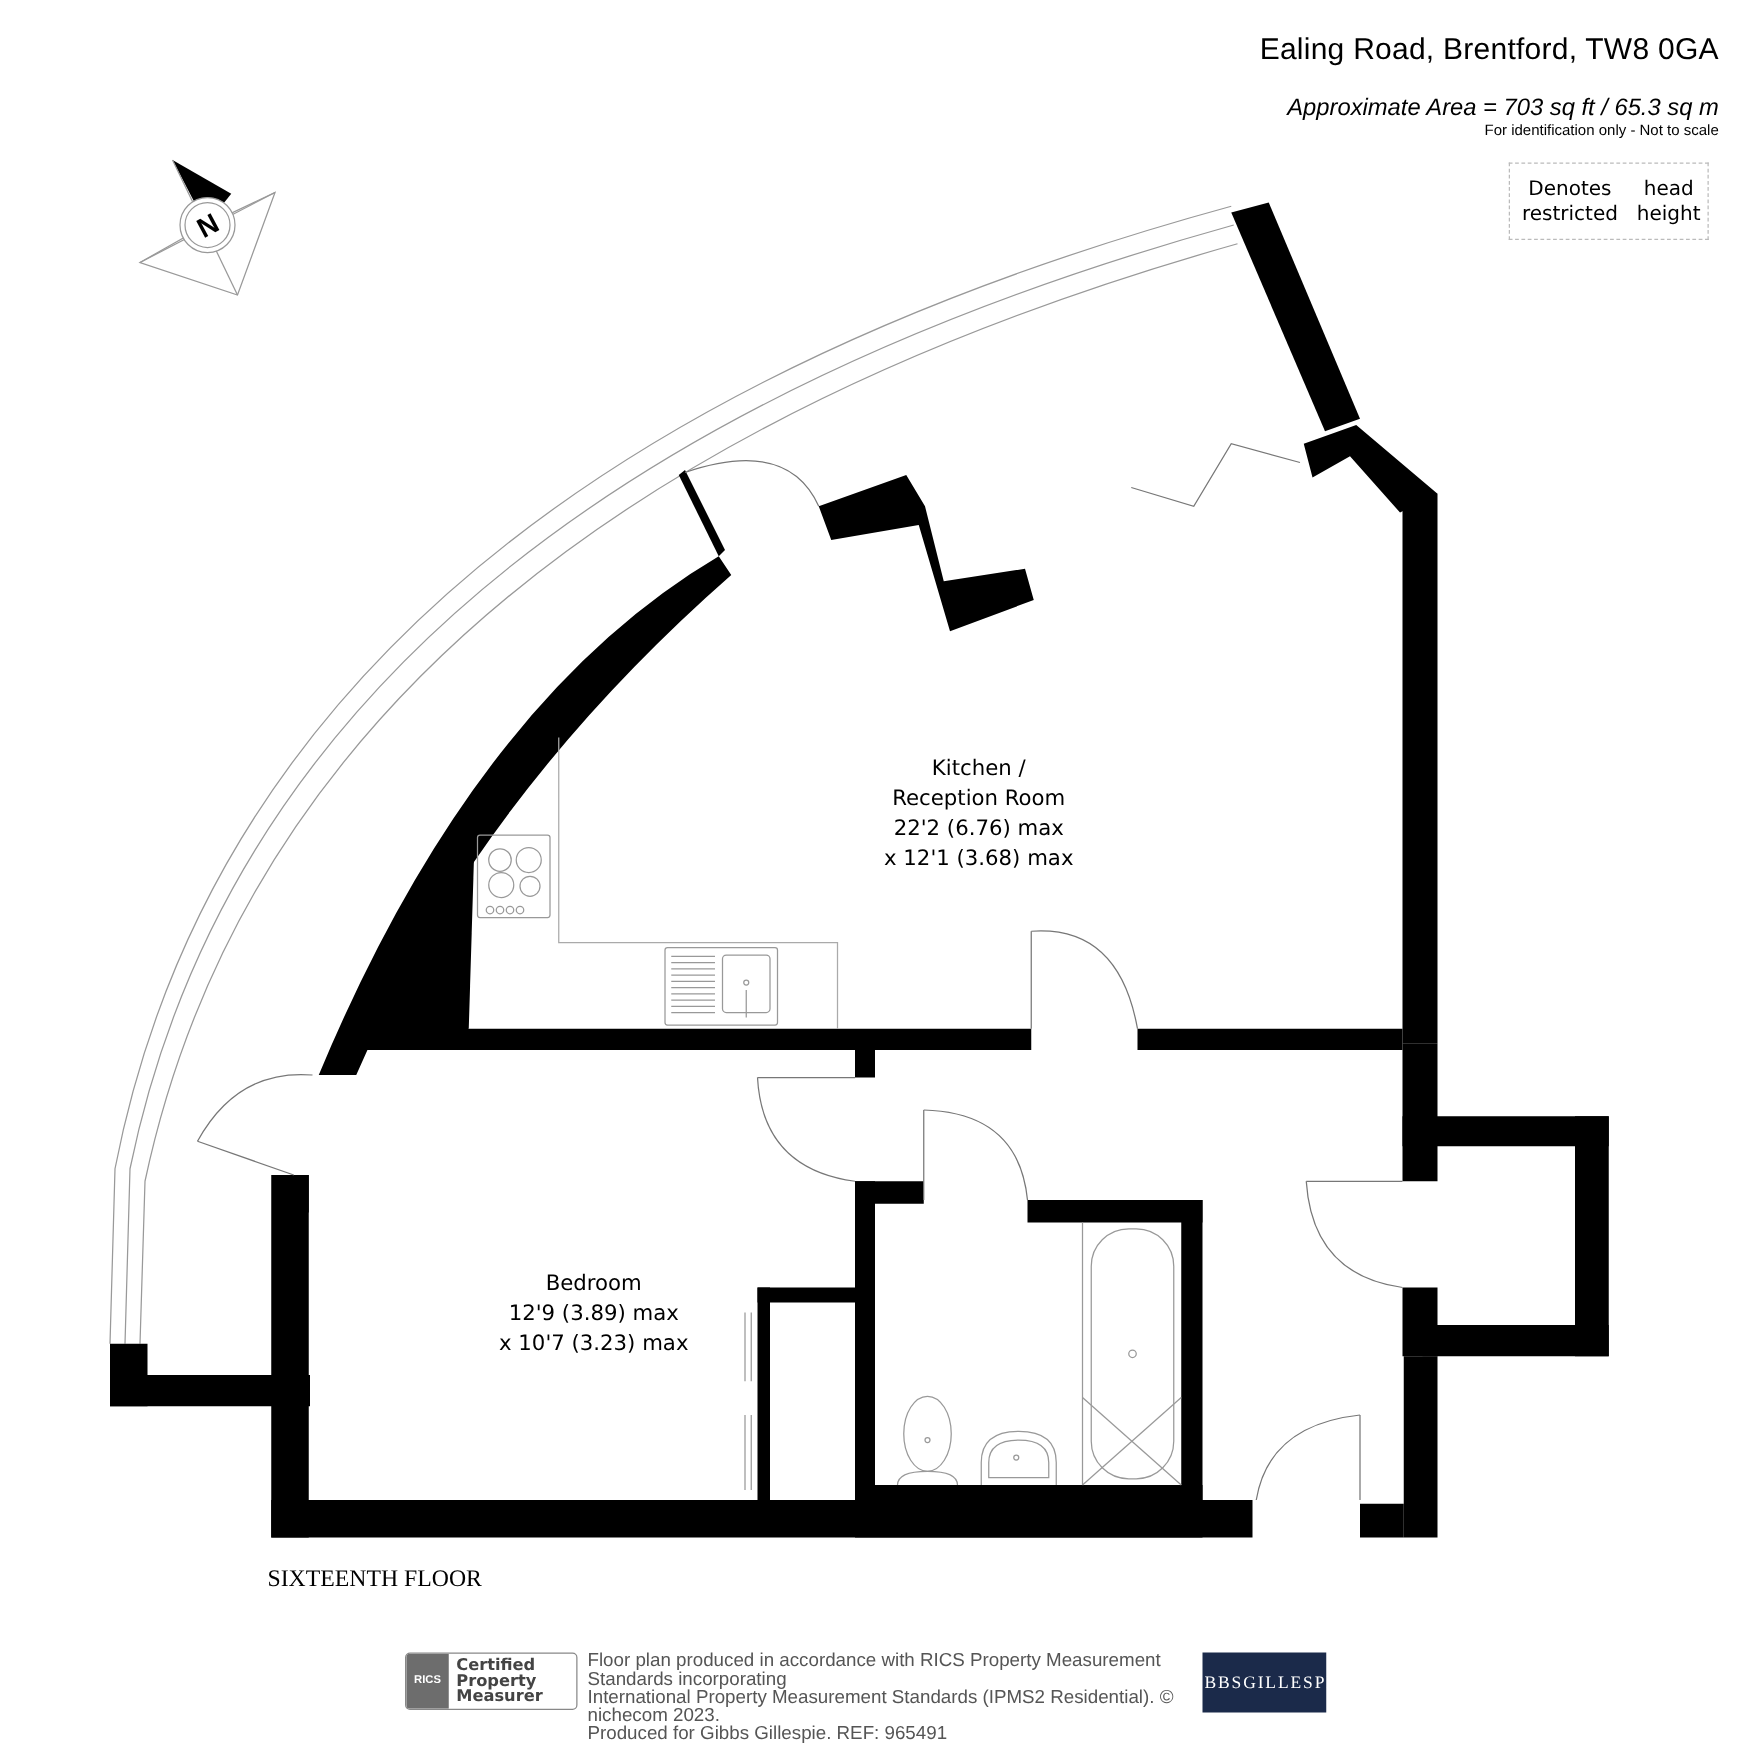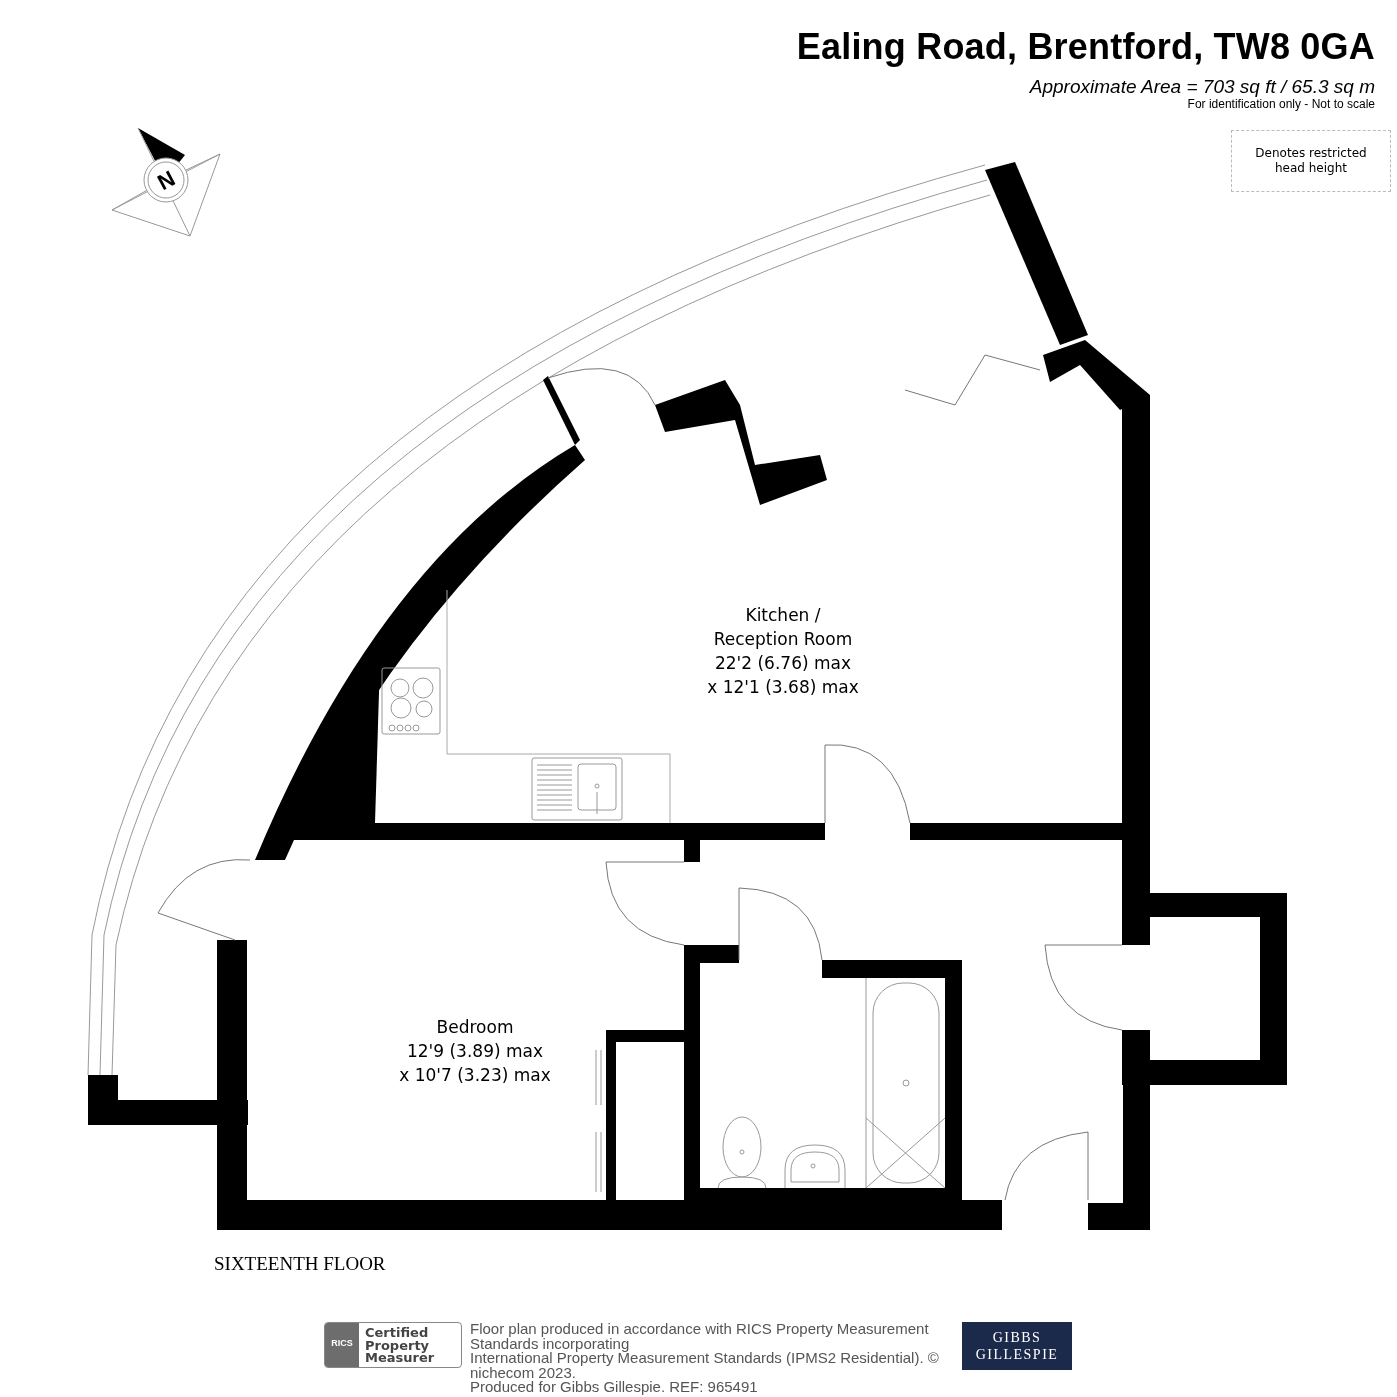--- a/index.html
+++ b/index.html
@@ -1,41 +1,41 @@
 <!DOCTYPE html>
 <html><head>
 <meta charset="utf-8">
 <style>
   html, body { margin: 0; padding: 0; background: #ffffff; }
   body { width: 1397px; height: 1397px; position: relative; overflow: hidden;
          font-family: "Liberation Sans", sans-serif; color: #000; }
-  .title { position: absolute; right: 22px; top: 26px; font-size: 36px; font-weight: bold;
+  .title { position: absolute; right: 22px; top: 26px; font-size: 24px; font-weight: normal;
            letter-spacing: 0.2px; }
   .area { position: absolute; right: 22px; top: 76px; font-size: 19px; font-style: italic; }
   .note { position: absolute; right: 22px; top: 97px; font-size: 12px; margin-left: 32px; }
   .restricted { position: absolute; left: 1207px; top: 130px; width: 158px; height: 60px;
-                border: 1px dashed #bbb; display: flex; flex-direction: column;
-                align-items: center; justify-content: center; font-size: 12px;
-                font-family: "DejaVu Sans", sans-serif; line-height: 1.25; text-align: center; margin-left: 24px; }
+                border: 1px dashed #bbb; display: flex; flex-direction: row;
+                align-items: center; justify-content: center; font-size: 16px;
+                font-family: "DejaVu Sans", sans-serif; line-height: 1.25; text-align: center; }
   .room-label { position: absolute; text-align: center; font-size: 17px; line-height: 24px;
                 font-family: "DejaVu Sans", sans-serif; }
   .floor-label { position: absolute; left: 214px; top: 1253px; font-size: 19px;
                  font-family: Liberation Serif, serif; }
   svg.plan { position: absolute; left: 0; top: 0; }
   .footer-rics { position: absolute; left: 324px; top: 1322px; width: 136px; height: 44px;
                  display: flex; border: 1px solid #888; border-radius: 4px; overflow: hidden; }
   .rics-logo { width: 34px; background: #6d6d6d; color: #fff; font-size: 9px; font-weight: bold;
                display: flex; flex-direction: column; align-items: center; justify-content: center;
                padding-bottom: 4px; }
   .rics-text { flex: 1; font-size: 13px; font-weight: bold; color: #444; line-height: 12.5px;
                padding: 4px 6px; font-family: "DejaVu Sans", sans-serif; }
   .footer-text { position: absolute; left: 470px; top: 1322px; width: 490px; font-size: 15px;
                  color: #555; line-height: 14.5px; }
-  .gibbs { position: absolute; left: 962px; top: 1322px; width: 110px; height: 48px;
-           background: #1b2a4a; color: #fff; display: flex; flex-direction: column;
+  .gibbs { position: absolute; left: 962px; top: 1322px; width: 99px; height: 48px;
+           background: #1b2a4a; color: #fff; display: flex; flex-direction: row;
            align-items: center; justify-content: center;
            font-family: "Liberation Serif", serif; font-size: 14px; letter-spacing: 1.5px;
            line-height: 17px; }
 </style>
 </head>
 <body>
 
 <div class="title">Ealing Road, Brentford, TW8 0GA</div>
 <div class="area">Approximate Area = 703 sq ft / 65.3 sq m</div>
 <div class="note">For identification only - Not to scale</div>

